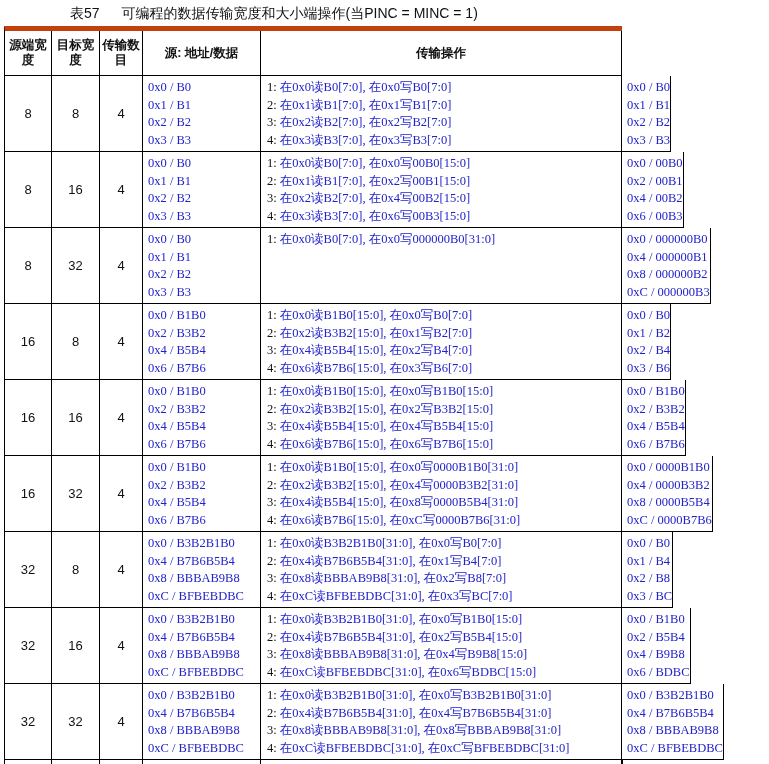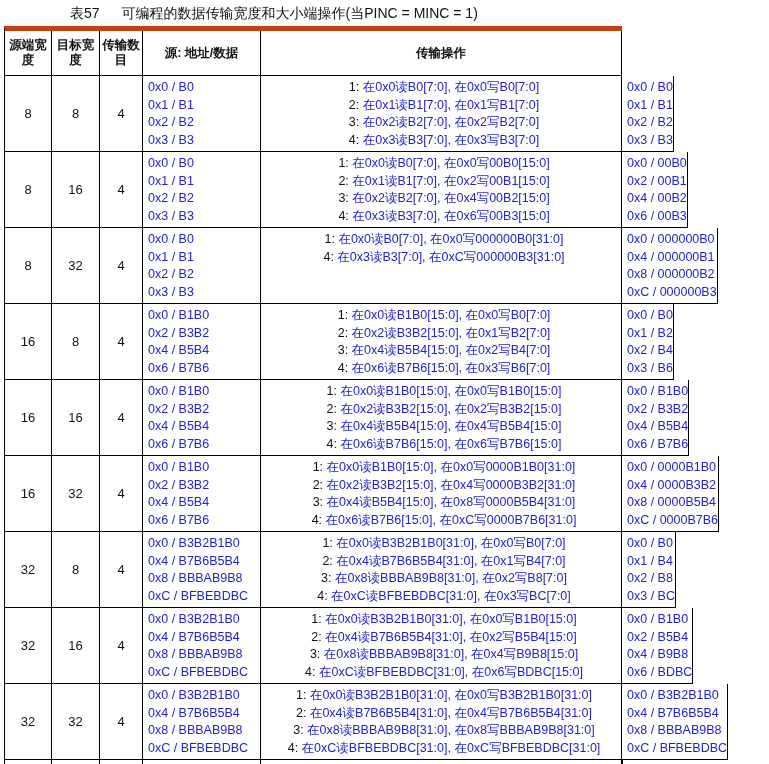--- a/index.html
+++ b/index.html
@@ -30,24 +30,24 @@
     height: 45px; font-weight: bold; font-size: 12.5px;
     display: flex; align-items: center; justify-content: center;
     text-align: center; line-height: 15px; padding: 2px;
     color: #111111;
   }
   .drow .cell { min-height: 76px; }
   .num {
     display: flex; align-items: center; justify-content: center;
     font-size: 13px; color: #111111;
   }
-  .lines { padding: 3px 0 2px 5px; line-height: 17.5px; }
+  .lines { padding: 3px 0 2px 5px; line-height: 17.5px; font-family: Liberation Serif, serif; }
   .lines div { white-space: nowrap; }
   .c-src, .c-dst { color: var(--blue); }
-  .c-ops { padding-left: 6px; text-align: center; }
+  .c-ops { padding-left: 6px; }
   .op-n { color: #111111; }
   .op-t { color: var(--blue); }
   .partial { height: 9px; }
   .partial .cell { border-bottom: none; min-height: 9px; }
 </style>
 </head>
 <body>
 
 <div class="page">
 
@@ -119,21 +119,20 @@
     <div class="cell num">32</div>
     <div class="cell num">4</div>
     <div class="cell lines c-src">
             <div>0x0 / B0</div>
             <div>0x1 / B1</div>
             <div>0x2 / B2</div>
             <div>0x3 / B3</div>
           </div>
     <div class="cell lines c-ops">
             <div><span class="op-n">1: </span><span class="op-t">在0x0读B0[7:0], 在0x0写000000B0[31:0]</span></div>
-            <div><span class="op-n">4: </span><span class="op-t">在0x3读B3[7:0], 在0xC写000000B3[31:0]</span></div>
           </div>
     <div class="cell lines c-dst">
             <div>0x0 / 000000B0</div>
             <div>0x4 / 000000B1</div>
             <div>0x8 / 000000B2</div>
             <div>0xC / 000000B3</div>
           </div>
   </div>
 
   <div class="trow drow">

